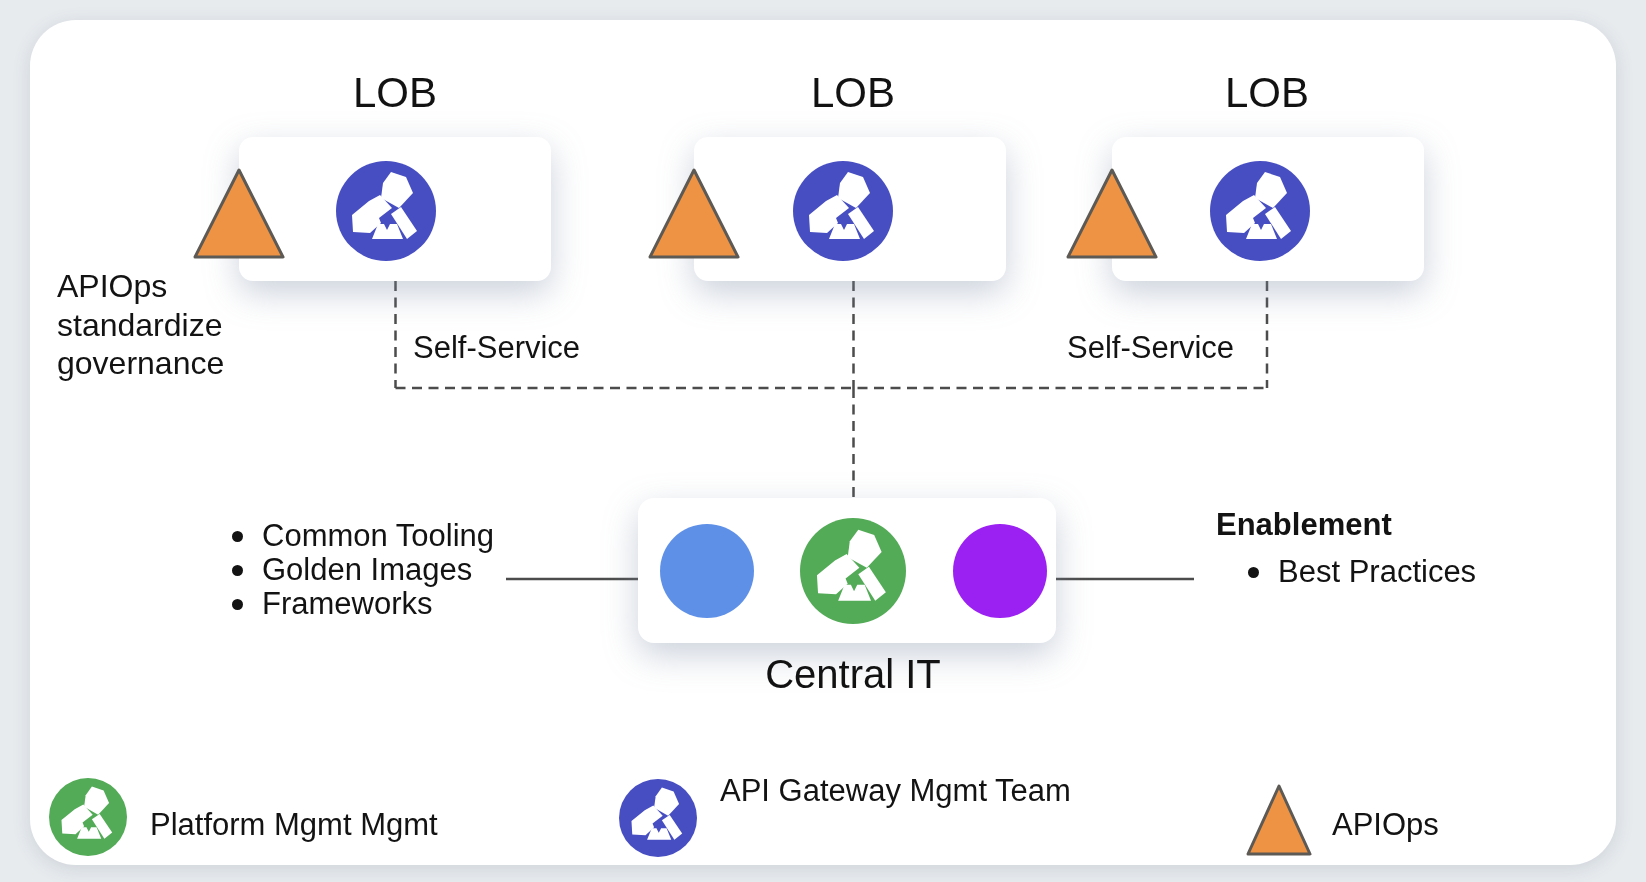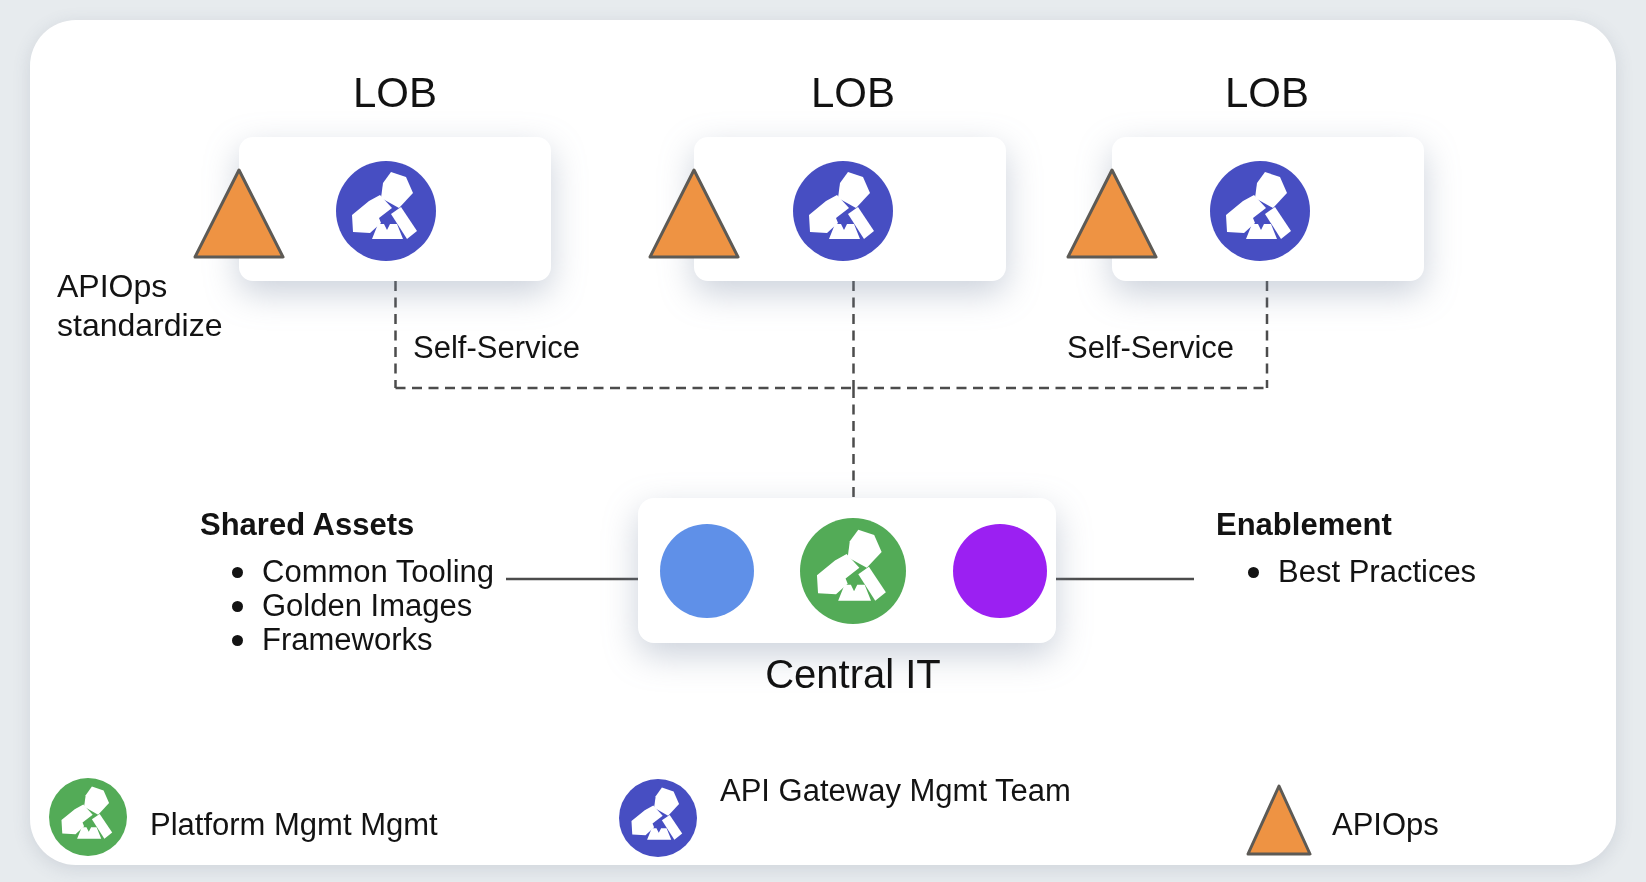--- a/index.html
+++ b/index.html
@@ -99,20 +99,21 @@
         <polygon points="44,34 56,47 43,57 45,62 34,72 17,71 16,54 33,40"></polygon>
         <polygon points="42,63 48,63 51,69 54,63 61,63 67,78 36,78"></polygon>
         <polygon points="55,53 65,46 81,70 71,78"></polygon>
       </g>
         </svg>
     </div>
 
     <div class="caption">
       <div>APIOps</div>
       <div>standardize</div>
+      <div>governance</div>
     </div>
 
     <div class="self-service" style="left:383px;">Self-Service</div>
     <div class="self-service" style="left:1037px;">Self-Service</div>
 
     <div class="central-card"></div>
     <div class="circle" style="left:630px;top:504px;width:94px;height:94px;background:#5F90E8;"></div>
     <div class="kong-badge" style="left:770px;top:498px;width:106px;height:106px;background:#53AB57;">
       <svg viewBox="0 0 100 100">
           <g fill="#ffffff">
@@ -120,21 +121,20 @@
         <polygon points="44,34 56,47 43,57 45,62 34,72 17,71 16,54 33,40"></polygon>
         <polygon points="42,63 48,63 51,69 54,63 61,63 67,78 36,78"></polygon>
         <polygon points="55,53 65,46 81,70 71,78"></polygon>
       </g>
         </svg>
     </div>
     <div class="circle" style="left:923px;top:504px;width:94px;height:94px;background:#9B20F2;"></div>
     <div class="central-label">Central IT</div>
 
     <div class="panel" style="left:170px;top:487px;">
-      <p class="title">Shared Assets</p>
       <ul>
         <li>
             <span class="dot"></span>
             <span>Common Tooling</span>
           </li>
         <li>
             <span class="dot"></span>
             <span>Golden Images</span>
           </li>
         <li>

